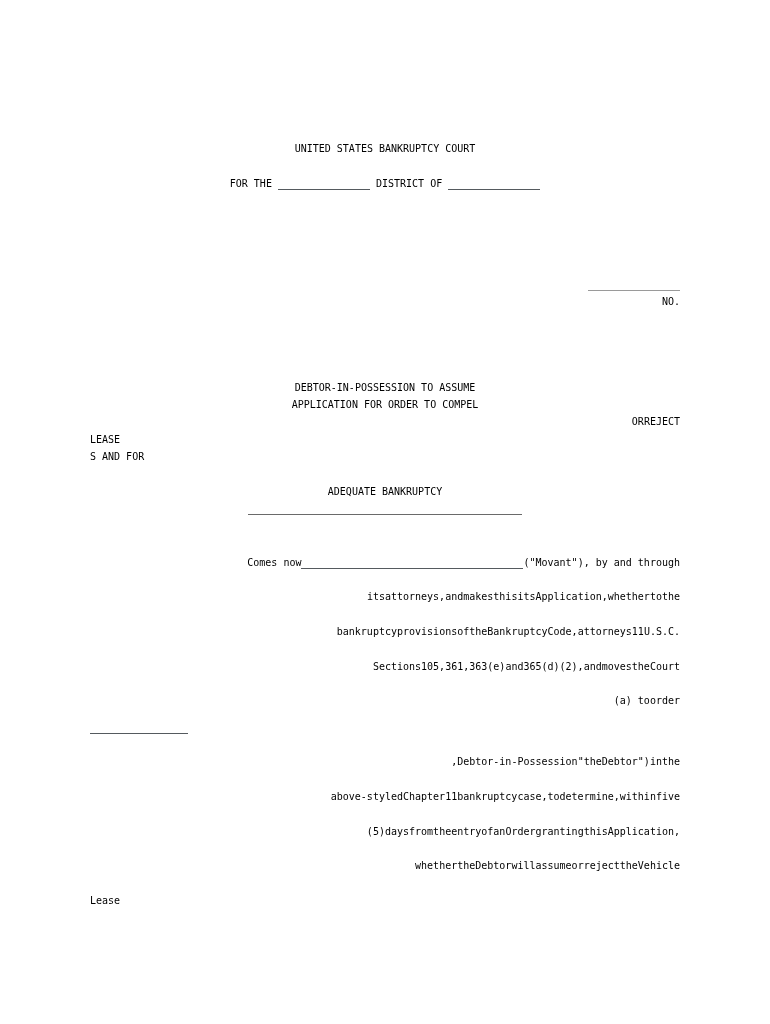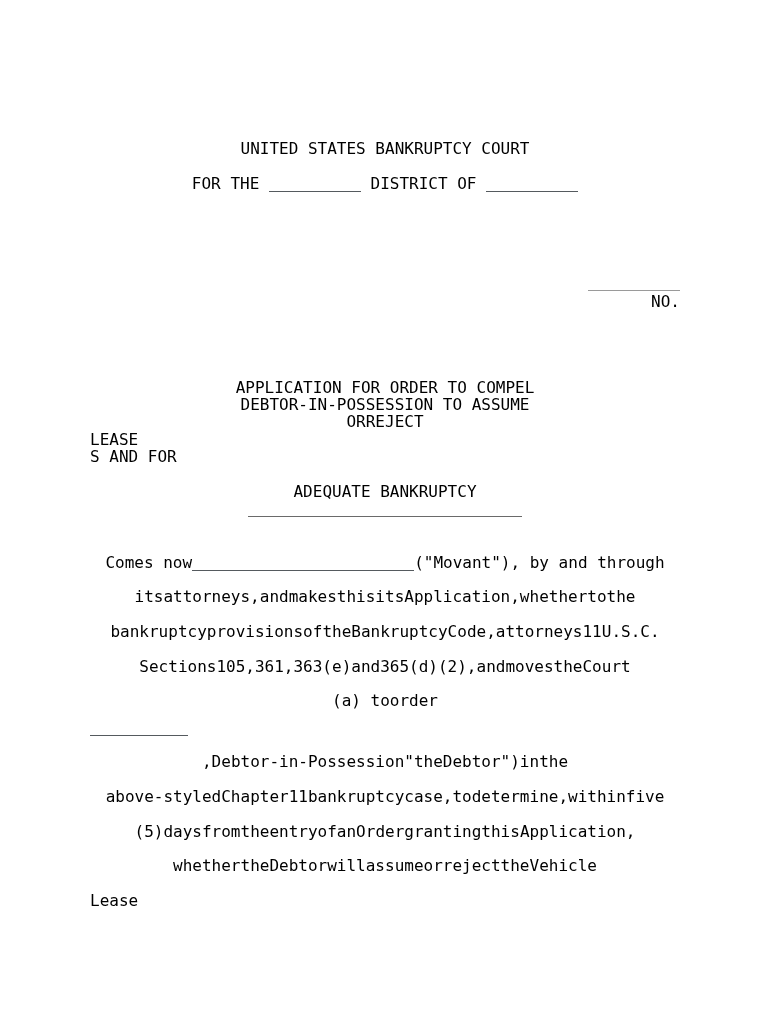--- a/index.html
+++ b/index.html
@@ -6,21 +6,21 @@
     margin: 0;
     padding: 0;
     background: #ffffff;
   }
   .page {
     position: relative;
     width: 770px;
     height: 1024px;
     background: #ffffff;
     font-family: "DejaVu Sans Mono", "Liberation Mono", monospace;
-    font-size: 16px;
+    font-size: 10px;
     color: #000000;
     overflow: hidden;
   }
 
   
   .content {
     position: absolute;
     left: 90px;
     top: 0;
     width: 590px;
@@ -30,21 +30,21 @@
     white-space: pre;
     line-height: 17.4px;
     height: 17.4px;
   }
   .center  { text-align: center; }
   .blank   { height: 17.4px; }
 
   
   .just {
     display: flex;
-    justify-content: center;
+    justify-content: flex-end;
     width: 590px;
     height: 34.7px;
     line-height: 34.7px;
     white-space: pre;
   }
   .just > span { white-space: pre; }
 
   
   .body-line {
     width: 590px;
@@ -94,22 +94,22 @@
 
     <div class="blank" style="height:31px"></div>
 
     <div class="line" style="position:relative;text-align:right;">
       <span>NO.</span>
       <span class="rule rule-light w-11" style="position:absolute; right:0; bottom:2px;"></span>
     </div>
 
     <div class="blank" style="height:86px"></div>
 
+    <div class="line center">DEBTOR-IN-POSSESSION TO ASSUME</div>
     <div class="line center">APPLICATION FOR ORDER TO COMPEL</div>
-    <div class="line center">DEBTOR-IN-POSSESSION TO ASSUME</div>
 
     <div class="just" style="height:17.4px; line-height:17.4px;">
       <span>OR</span>
       <span>REJECT</span>
     </div>
 
     <div class="line">LEASE</div>
     <div class="line">S AND FOR</div>
 
     <div class="blank" style="height:17.4px"></div>

